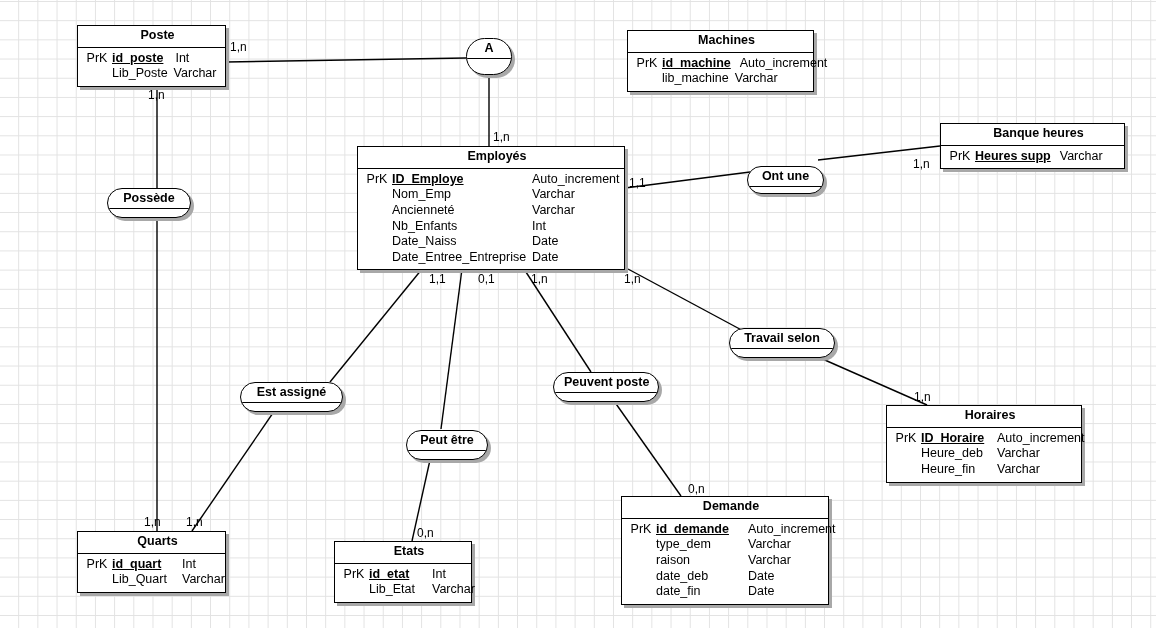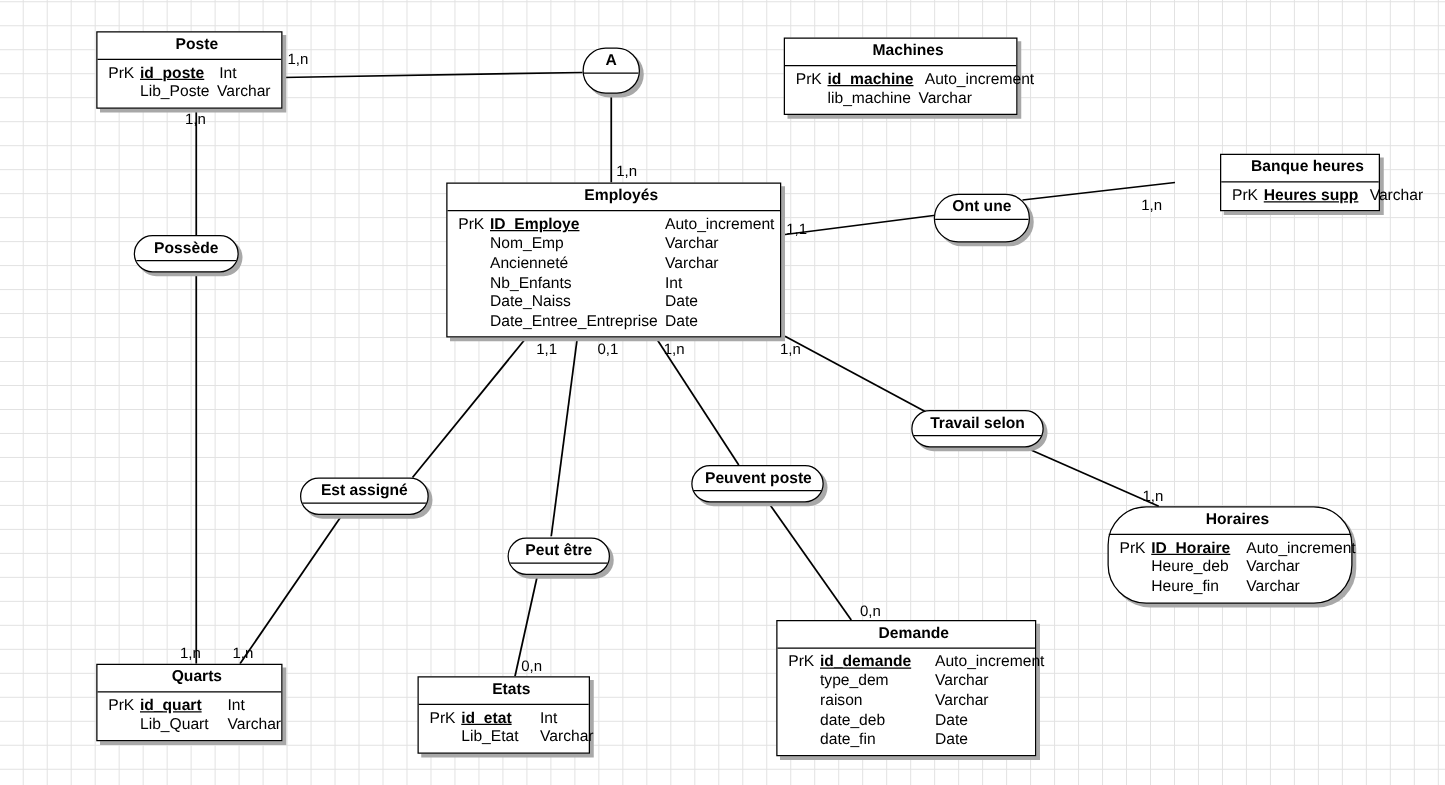--- a/index.html
+++ b/index.html
@@ -172,21 +172,21 @@
         <span class="attr-type" style="margin-left:9px;">Auto_increment</span>
       </div>
       <div class="attr-row">
         <span class="attr-key"></span>
         <span class="attr-name">lib_machine</span>
         <span class="attr-type" style="margin-left:6px;">Varchar</span>
       </div>
     </div>
   </div>
 
-  <div class="entity" style="left:976px; top:123px; width:128px;">
+  <div class="entity" style="left:940px; top:123px; width:185px;">
     <div class="entity-title">Banque heures</div>
     <div class="entity-body">
       <div class="attr-row">
         <span class="attr-key">PrK</span>
         <span class="attr-name pk">Heures supp</span>
         <span class="attr-type" style="margin-left:9px;">Varchar</span>
       </div>
     </div>
   </div>
 
@@ -219,21 +219,21 @@
         <span class="attr-type">Date</span>
       </div>
       <div class="attr-row">
         <span class="attr-key"></span>
         <span class="attr-name" style="width:140px;flex:0 0 140px;">Date_Entree_Entreprise</span>
         <span class="attr-type">Date</span>
       </div>
     </div>
   </div>
 
-  <div class="entity" style="left:886px; top:405px; width:196px;border-radius:31px;">
+  <div class="entity" style="left:886px; top:405px; width:196px;">
     <div class="entity-title">Horaires</div>
     <div class="entity-body">
       <div class="attr-row">
         <span class="attr-key">PrK</span>
         <span class="attr-name pk" style="width:76px;flex:0 0 76px;">ID_Horaire</span>
         <span class="attr-type">Auto_increment</span>
       </div>
       <div class="attr-row">
         <span class="attr-key"></span>
         <span class="attr-name" style="width:76px;flex:0 0 76px;">Heure_deb</span>
@@ -313,21 +313,21 @@
   <div class="rel" style="left:466px; top:38px; width:46px; height:37px;">
     <div class="rel-label" style="padding-left:4px;padding-right:4px;">A</div>
     <div class="rel-foot"></div>
   </div>
 
   <div class="rel" style="left:107px; top:188px; width:84px; height:30px;">
     <div class="rel-label">Possède</div>
     <div class="rel-foot"></div>
   </div>
 
-  <div class="rel" style="left:747px; top:155px; width:77px; height:39px;">
+  <div class="rel" style="left:747px; top:166px; width:77px; height:28px;">
     <div class="rel-label">Ont une</div>
     <div class="rel-foot"></div>
   </div>
 
   <div class="rel" style="left:729px; top:328px; width:106px; height:30px;">
     <div class="rel-label">Travail selon</div>
     <div class="rel-foot"></div>
   </div>
 
   <div class="rel" style="left:240px; top:382px; width:103px; height:30px;">

